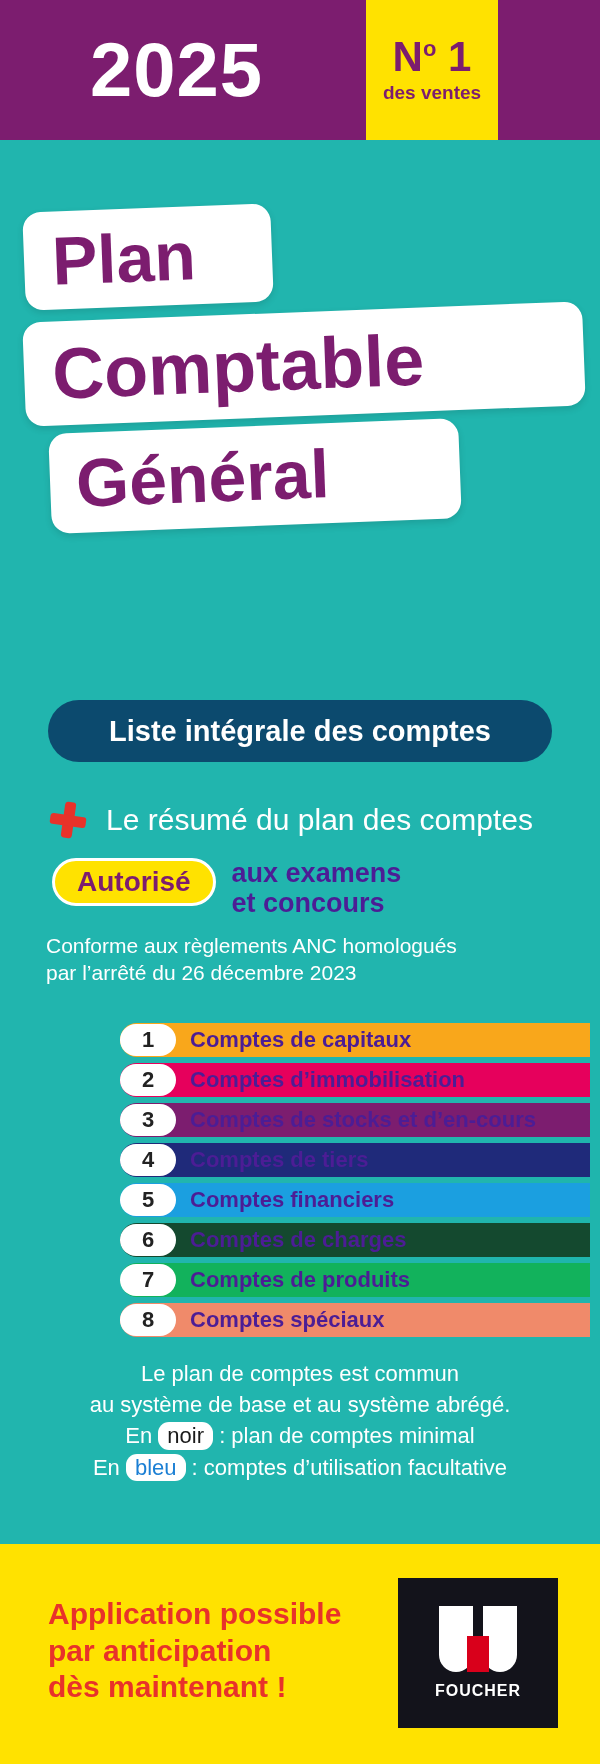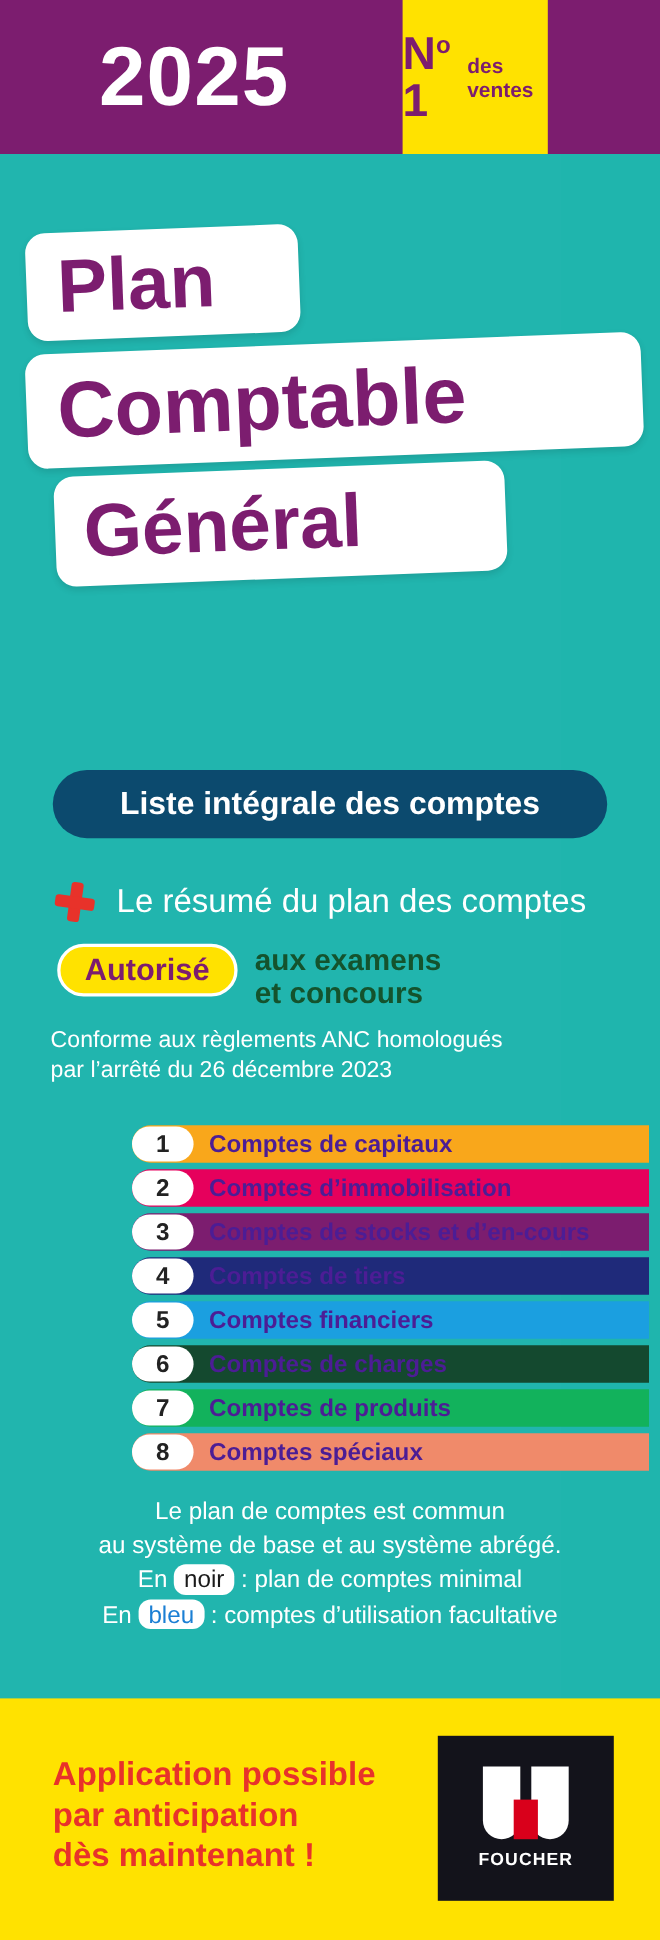--- a/index.html
+++ b/index.html
@@ -33,21 +33,21 @@
     letter-spacing: 1px;
     margin-left: 90px;
     line-height: 1;
   }
   .badge-no1 {
     position: absolute;
     right: 12px; top: 0;
     width: 132px; height: 140px;
     background: #ffe200;
     display: flex;
-    flex-direction: row;
+    flex-direction: column;
     align-items: center;
     justify-content: center;
   }
   .badge-no1 .n1 {
     color: #7c1d6f;
     font-size: 42px;
     font-weight: bold;
     line-height: 1;
   }
   .badge-no1 .n1 sup { font-size: 22px; vertical-align: super; }
@@ -154,21 +154,21 @@
     border: 3px solid #ffffff;
     border-radius: 26px;
     color: #7c1d6f;
     font-size: 28px;
     font-weight: bold;
     padding: 7px 22px;
     line-height: 1;
   }
   .autorise-right {
     margin-left: 16px;
-    color: #14532d;
+    color: #4c1d95;
     font-size: 27px;
     font-weight: bold;
     line-height: 1.12;
   }
 
   
   .conforme {
     position: absolute;
     left: 46px; top: 932px;
     width: 510px;

